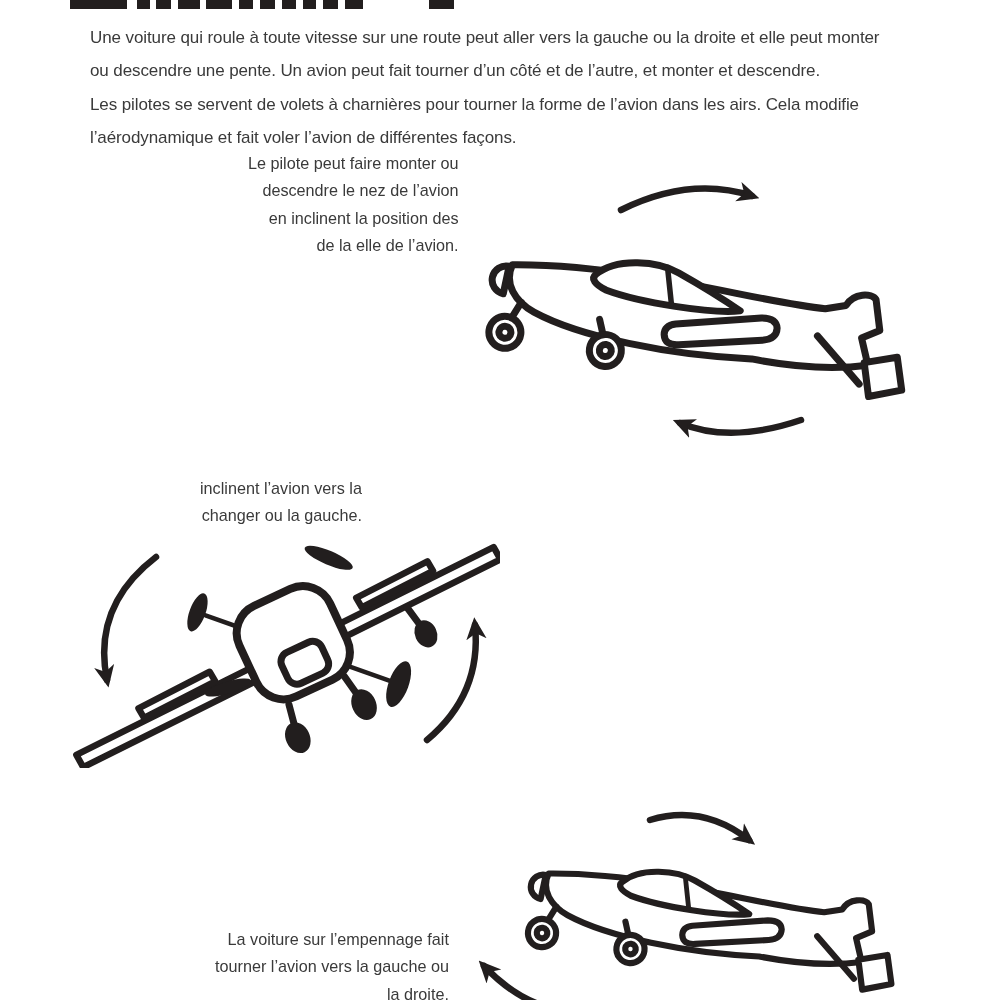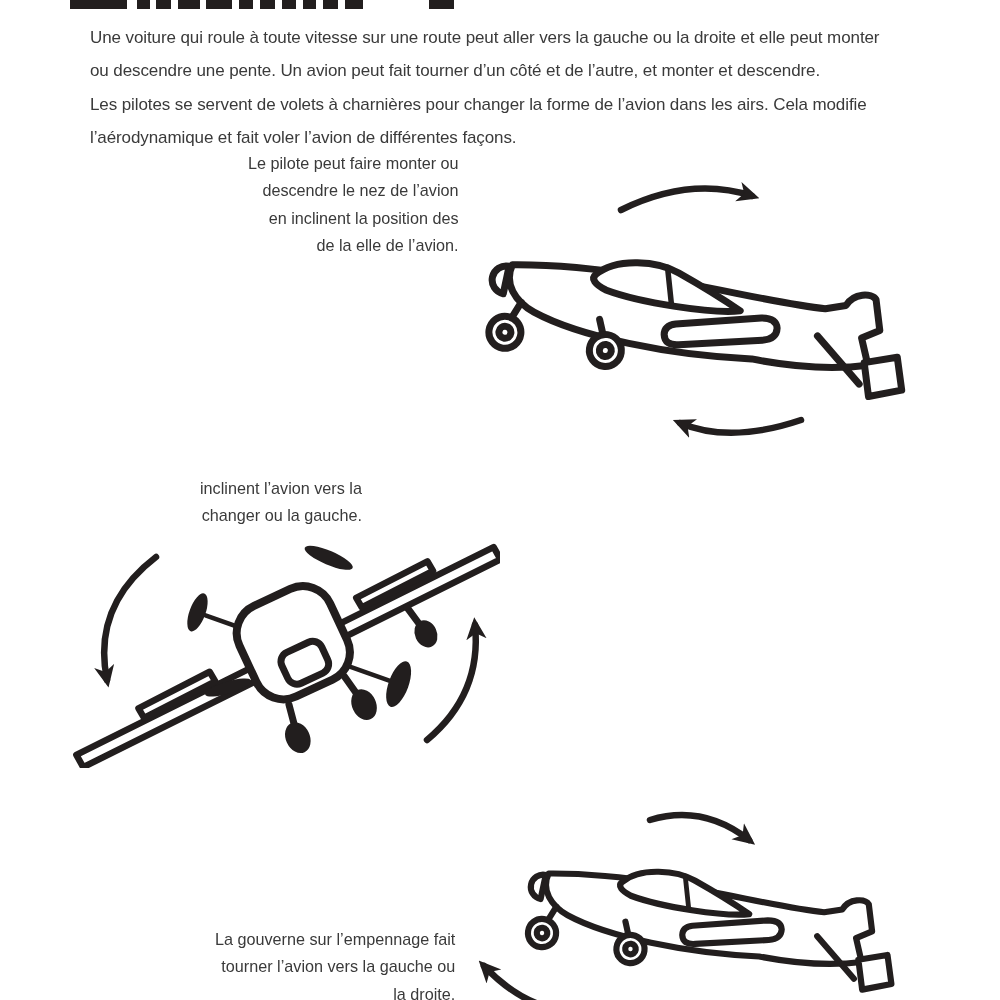--- a/index.html
+++ b/index.html
@@ -55,21 +55,21 @@
         <path d="M190,5 L199,41" fill="none" stroke-width="5.5"></path>
       </g>
     </defs>
   </svg>
 
   <div class="abs title-remnant"><span style="width: 57px; margin-right: 10px;"></span><span style="width: 13px; margin-right: 6px;"></span><span style="width: 15px; margin-right: 7px;"></span><span style="width: 22px; margin-right: 6px;"></span><span style="width: 26px; margin-right: 7px;"></span><span style="width: 14px; margin-right: 7px;"></span><span style="width: 15px; margin-right: 7px;"></span><span style="width: 14px; margin-right: 7px;"></span><span style="width: 13px; margin-right: 7px;"></span><span style="width: 15px; margin-right: 7px;"></span><span style="width: 18px; margin-right: 66px;"></span><span style="width: 25px; margin-right: 0px;"></span></div>
 
   <div class="abs intro">
     <div class="line">Une voiture qui roule à toute vitesse sur une route peut aller vers la gauche ou la droite et elle peut monter</div>
     <div class="line">ou descendre une pente. Un avion peut fait tourner d’un côté et de l’autre, et monter et descendre.</div>
-    <div class="line">Les pilotes se servent de volets à charnières pour changer la forme de l’avion dans les airs. Cela modifie</div>
+    <div class="line">Les pilotes se servent de volets à charnières pour tourner la forme de l’avion dans les airs. Cela modifie</div>
     <div class="line">l’aérodynamique et fait voler l’avion de différentes façons.</div>
   </div>
 
   <div class="abs caption cap-pitch">
     <div>Le pilote peut faire monter ou</div>
     <div>descendre le nez de l’avion</div>
     <div>en inclinent la position des</div>
     <div>de la elle de l’avion.</div>
   </div>
 
@@ -125,21 +125,21 @@
     <path d="M5,14 Q58,-2 104,34" marker-end="url(#ah)"></path>
   </svg>
 
   <svg class="abs" style="left:504px;top:850px" width="402" height="162" viewBox="0 0 456 184">
     <g transform="translate(8,28) rotate(8 220 57)">
         <use href="#plane-side"></use>
       </g>
   </svg>
 
   <div class="abs caption cap-yaw">
-    <div>La gouverne sur l’empennage fait</div>
+    <div>La voiture sur l’empennage fait</div>
     <div>tourner l’avion vers la gauche ou</div>
     <div>la droite.</div>
   </div>
 
   <svg class="abs arrow" style="left:476px;top:956px" width="96" height="60" viewBox="0 0 96 60">
     <path d="M92,54 Q48,52 8,10" marker-end="url(#ah)"></path>
   </svg>
 
 </div>
 

